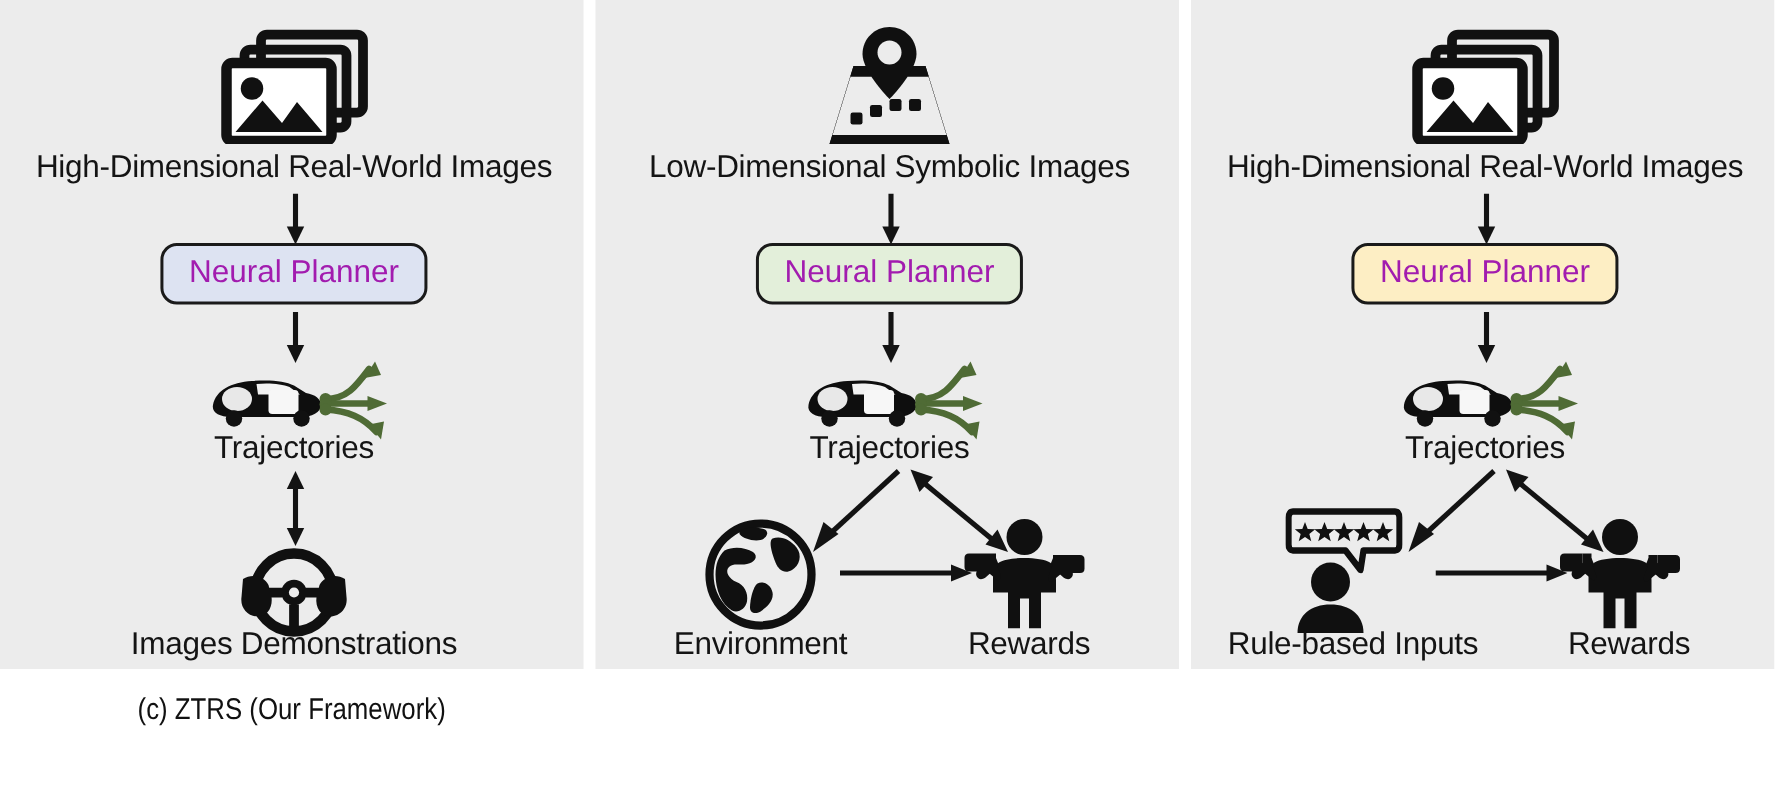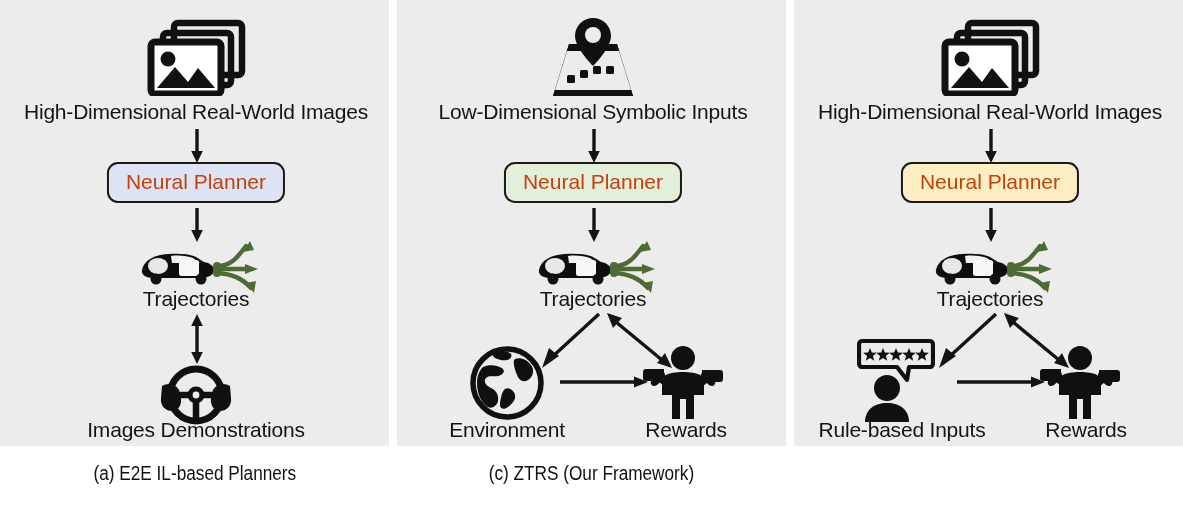--- a/index.html
+++ b/index.html
@@ -54,21 +54,21 @@
     letter-spacing: -0.2px;
     line-height: 1;
     font-family: "Liberation Sans", sans-serif;
   }
   .box {
     display: inline-block;
     border: 2.4px solid #1a1a1a;
     border-radius: 11px;
     padding: 7px 17px 8px 17px;
     font-size: 21px;
-    color: #c2410c;
+    color: #a21caf;
     line-height: 1.05;
     box-sizing: border-box;
   }
   .box.blue   { background: #dde3f2; }
   .box.green  { background: #e3efda; }
   .box.yellow { background: #fdeec4; }
 
   .icon-wrap {
     position: absolute;
     transform: translateX(-50%);
@@ -220,21 +220,21 @@
               <rect x="33" y="52" width="8" height="8" rx="1.5"></rect>
               <rect x="46" y="48" width="8" height="8" rx="1.5"></rect>
               <rect x="59" y="48" width="8" height="8" rx="1.5"></rect>
             </g>
             <path d="M46 0 C36 0 28 8 28 18 C28 30 46 48 46 48 C46 48 64 30 64 18 C64 8 56 0 46 0 Z" fill="#101010"></path>
             <circle cx="46" cy="17" r="8" fill="#ececec"></circle>
           </svg>
         </div>
 
         <div class="node" style="left:196px; top:101px;">
-          <span class="label">Low-Dimensional Symbolic Inputs</span>
+          <span class="label">Low-Dimensional Symbolic Images</span>
         </div>
 
         <div class="arrow-wrap" style="left:189px; top:129px;">
           <svg width="16" height="34" viewBox="0 0 16 34">
             <line x1="8" y1="0" x2="8" y2="24" stroke="#131313" stroke-width="3.4"></line>
             <path d="M8 34 L2.2 22 L13.8 22 Z" fill="#131313"></path>
           </svg>
         </div>
 
         <div class="node" style="left:196px; top:162px;">
@@ -465,20 +465,17 @@
           <span class="label">Rewards</span>
         </div>
 
       </div>
     </div>
 
   </div>
 
   <div class="captions">
     <div class="caption-cell">
-      <span class="caption-text">(a) E2E IL-based Planners</span>
-    </div>
-    <div class="caption-cell">
       <span class="caption-text">(c) ZTRS (Our Framework)</span>
     </div>
   </div>
 
 </div>
 
 </body></html>

